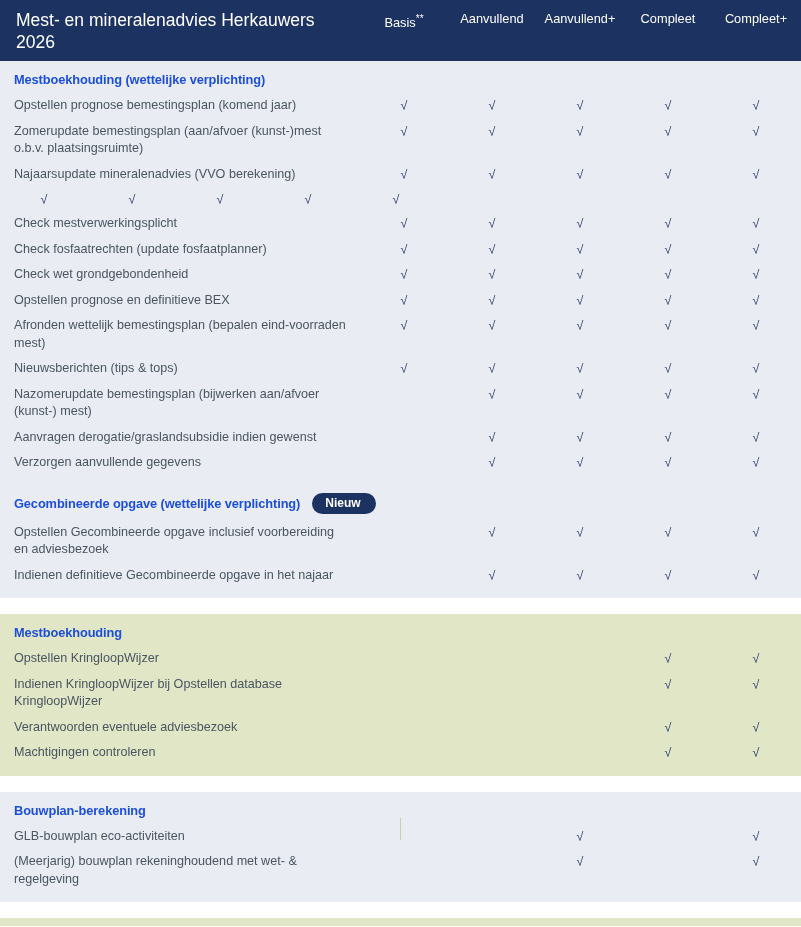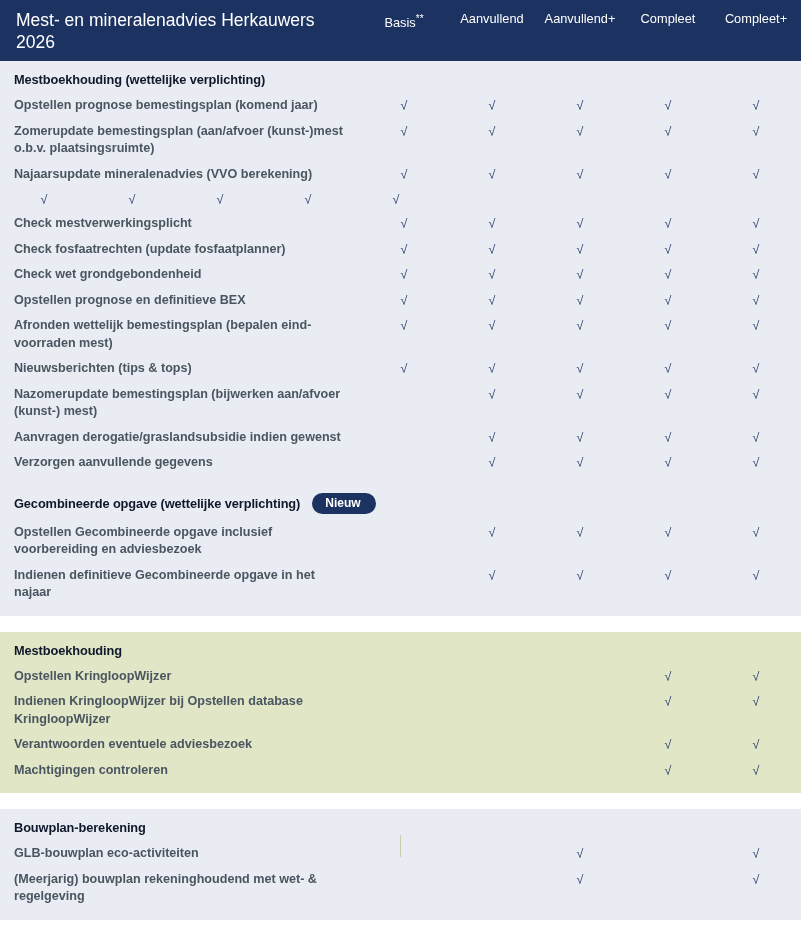--- a/index.html
+++ b/index.html
@@ -25,21 +25,20 @@
   .row {
     display: flex;
     align-items: flex-start;
     box-sizing: border-box;
   }
   .c-label {
     width: 360px;
     flex: 0 0 360px;
     padding: 0 10px 0 14px;
     box-sizing: border-box;
-    font-weight: bold;
   }
   .c-val {
     width: 88px;
     flex: 0 0 88px;
     text-align: center;
     box-sizing: border-box;
     color: #24386b;
     font-size: 12.5px;
     line-height: 17px;
   }
@@ -76,21 +75,21 @@
   .sec-pad-bot { height: 10px; }
 
   .sec-title {
     display: flex;
     align-items: center;
     padding: 3px 0 6px 14px;
   }
   .sec-title .txt {
     font-size: 12.8px;
     font-weight: bold;
-    color: #0f172a;
+    color: #1d4ed8;
     letter-spacing: -0.1px;
   }
   .badge {
     display: inline-block;
     margin-left: 12px;
     background: #1c3260;
     color: #ffffff;
     font-size: 12px;
     font-weight: bold;
     border-radius: 11px;

